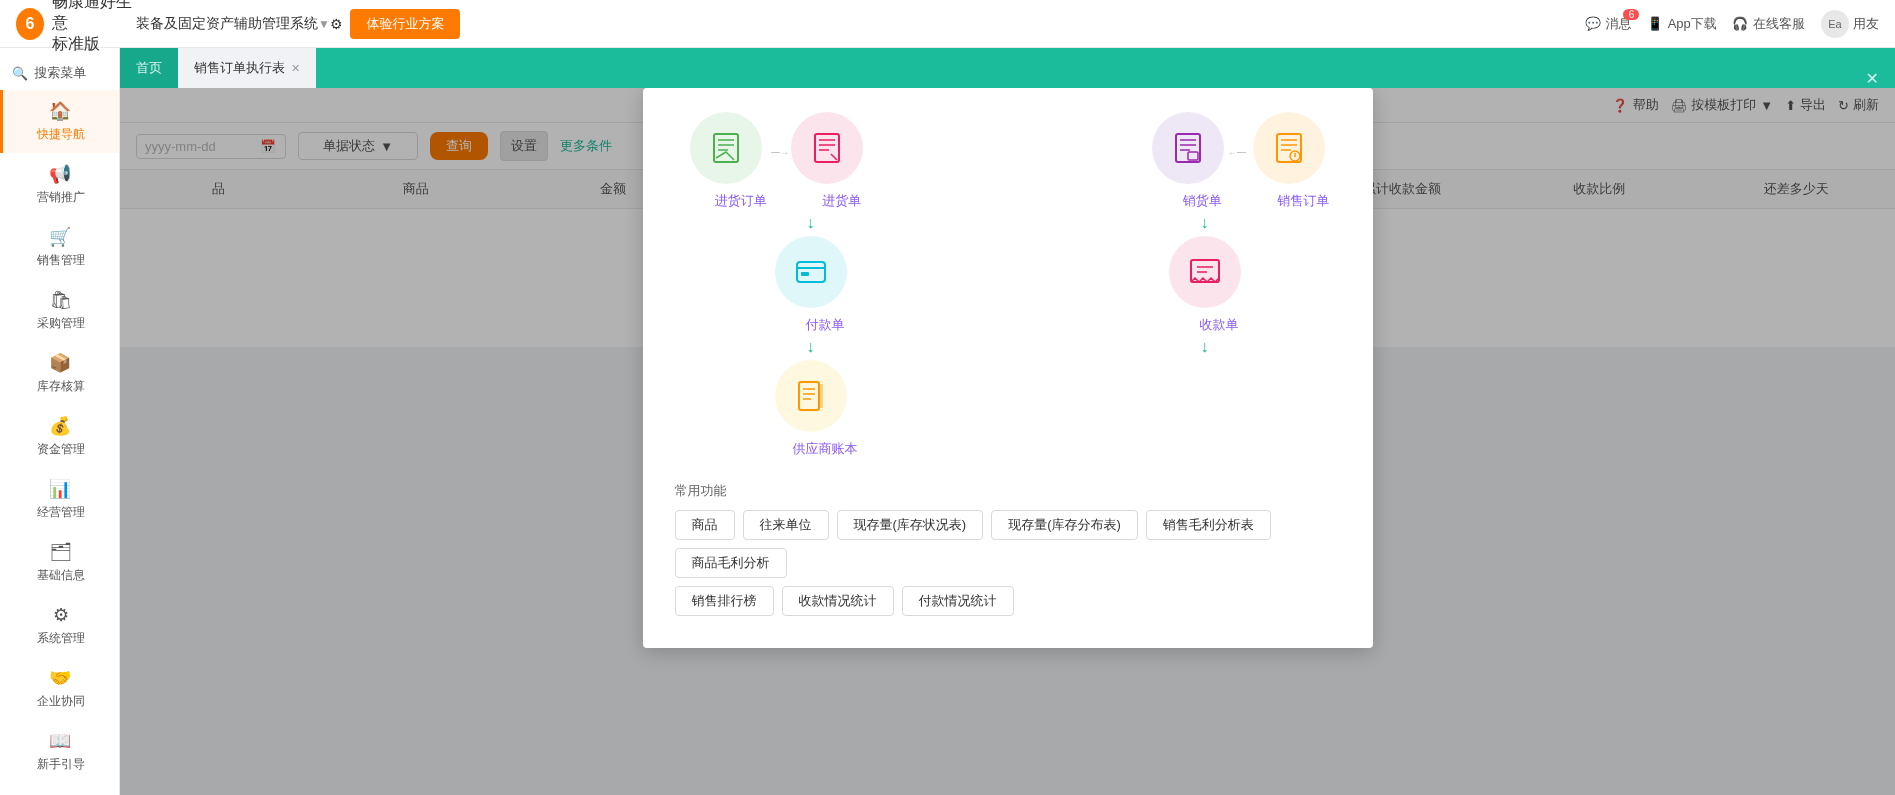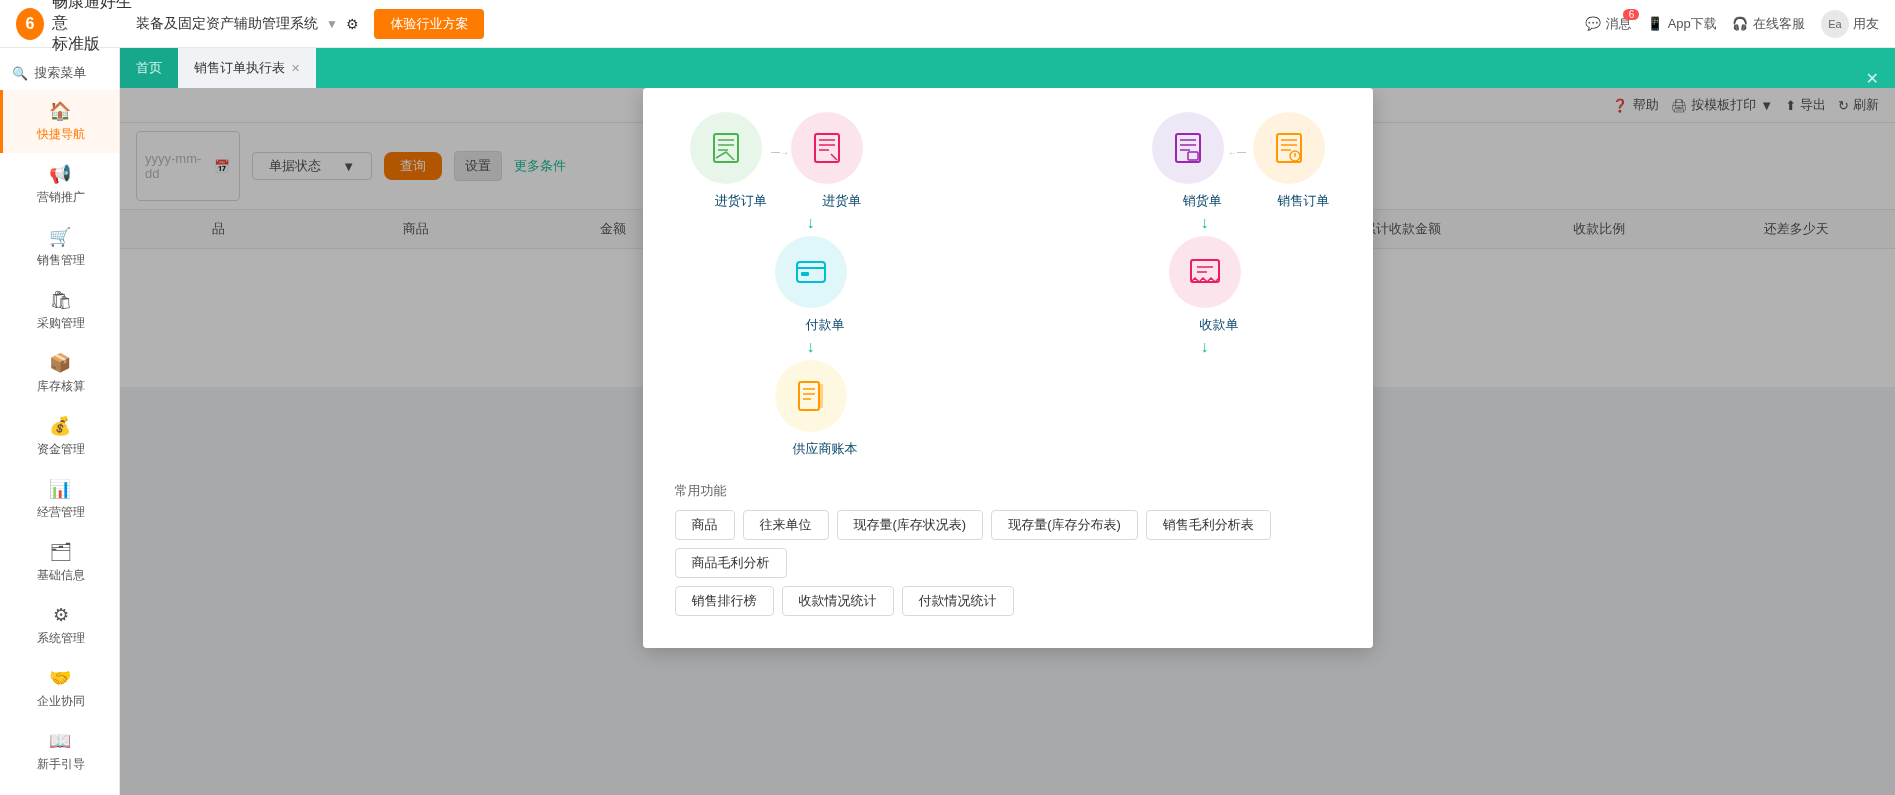--- a/index.html
+++ b/index.html
@@ -27,21 +27,20 @@
       background: #ff7a00;
       border-radius: 50%;
       display: flex; align-items: center; justify-content: center;
       color: white; font-size: 16px; font-weight: bold;
     }
     .logo-text { font-size: 16px; color: #333; line-height: 1.3; }
     .system-title {
       flex: 1;
       display: flex;
       align-items: center;
-      gap: 8px;
     }
     .system-title span { font-size: 14px; color: #333; }
     .system-title .dropdown-arrow { color: #999; font-size: 12px; }
     .settings-icon { color: #999; font-size: 16px; cursor: pointer; margin-right: 8px; }
     .trial-btn {
       background: #ff7a00;
       color: white;
       border: none;
       padding: 6px 16px;
       border-radius: 4px;
@@ -197,32 +196,32 @@
       background: #fff;
       padding: 8px 16px;
       display: flex;
       align-items: center;
       gap: 12px;
       border-bottom: 1px solid #e8e8e8;
     }
     .date-input {
       border: 1px solid #d9d9d9;
       border-radius: 4px;
-      padding: 19px 8px;
+      padding: 4px 8px;
       font-size: 13px;
       color: #bbb;
-      width: 104px;
+      width: 150px;
       display: flex;
       align-items: center;
       justify-content: space-between;
     }
     .status-select {
       border: 1px solid #d9d9d9;
       border-radius: 4px;
-      padding: 4px 16px;
+      padding: 4px 24px;
       font-size: 13px;
       color: #555;
       width: 120px;
       display: flex;
       align-items: center;
       justify-content: space-between;
     }
     .search-btn {
       background: #ff7a00;
       color: white;
@@ -318,21 +317,21 @@
     .flow-circle.pink { background: #fce4ec; }
     .flow-circle.purple { background: #ede7f6; }
     .flow-circle.orange { background: #fff3e0; }
     .flow-circle.cyan { background: #e0f7fa; }
     .flow-circle.red { background: #fce4ec; }
     .flow-circle.yellow-orange { background: #fff8e1; }
     .flow-circle.light-blue { background: #e3f2fd; }
 
     .flow-label {
       font-size: 13px;
-      color: #0c4a6e;
+      color: #8b5cf6;
       text-align: right;
       margin-left: 29px;
     }
 
     .flow-arrow-v {
       color: #1abc9c;
       font-size: 16px;
       margin: 4px 0;
     }
 

